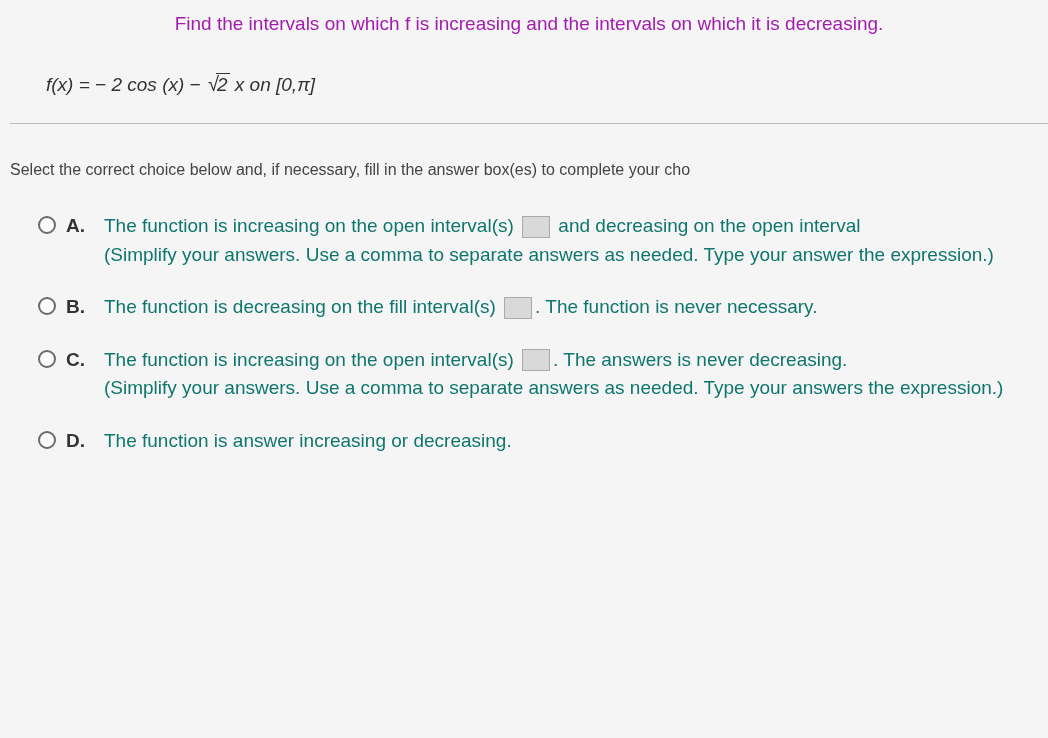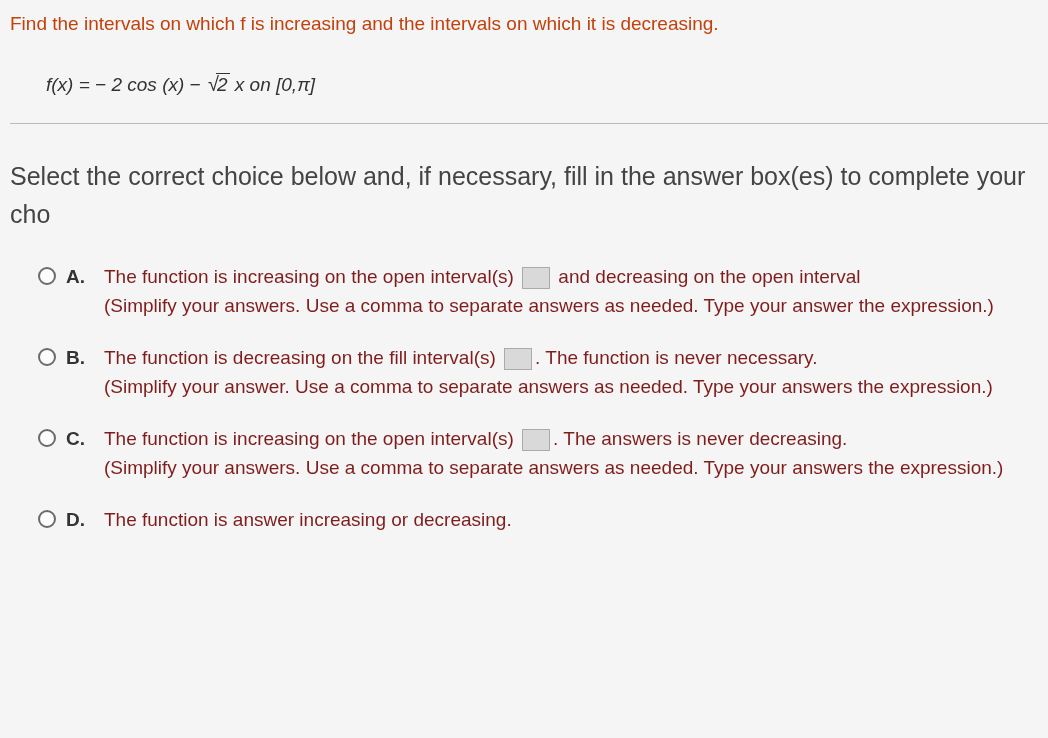--- a/index.html
+++ b/index.html
@@ -9,22 +9,23 @@
     width: 1048px;
     height: 738px;
     overflow: hidden;
     color: #3a3a3a;
     font-size: 18px;
     line-height: 1.5;
     padding: 10px 0 0 10px;
   }
   .question-top {
     padding: 0 0 20px 0;
-    color: #c2410c;
+    color: #a21caf;
     font-size: 19px;
+    text-align: center;
   }
   .formula {
     padding: 10px 0 24px 36px;
     font-size: 19px;
     color: #333;
     font-style: italic;
   }
   .sqrt-wrapper {
     display: inline-block;
     position: relative;
@@ -37,21 +38,21 @@
     border-top: 1.4px solid #333;
     padding: 0 2px 0 1px;
     margin-left: -3px;
   }
   .hr {
     border: none;
     border-top: 1px solid #bbb;
     margin: 0 0 34px 0;
   }
   .instruction {
-    font-size: 25px;
+    font-size: 16px;
     color: #444;
     margin-bottom: 28px;
   }
   .choices {
     padding-left: 28px;
   }
   .choice-row {
     display: flex;
     align-items: flex-start;
     margin-bottom: 22px;
@@ -71,21 +72,21 @@
     font-weight: bold;
     margin-right: 12px;
     color: #333;
     font-size: 19px;
     min-width: 26px;
     padding-top: 2px;
   }
   .choice-text {
     flex: 1 1 auto;
     font-size: 19px;
-    color: #7f1d1d;
+    color: #0f766e;
     padding-top: 2px;
   }
   .answer-box {
     display: inline-block;
     width: 28px;
     height: 22px;
     background: #d9d9d9;
     border: 1px solid #aaa;
     vertical-align: middle;
     margin: 0 3px;
@@ -113,21 +114,20 @@
       <span>The function is increasing on the open interval(s) </span><span class="answer-box"></span><span> and decreasing on the open interval</span>
       <div>(Simplify your answers. Use a comma to separate answers as needed. Type your answer the expression.)</div>
     </div>
   </div>
 
   <div class="choice-row">
     <div class="radio"></div>
     <div class="choice-label">B.</div>
     <div class="choice-text">
       <span>The function is decreasing on the fill interval(s) </span><span class="answer-box"></span><span>. The function is never necessary.</span>
-      <div>(Simplify your answer. Use a comma to separate answers as needed. Type your answers the expression.)</div>
     </div>
   </div>
 
   <div class="choice-row">
     <div class="radio"></div>
     <div class="choice-label">C.</div>
     <div class="choice-text">
       <span>The function is increasing on the open interval(s) </span><span class="answer-box"></span><span>. The answers is never decreasing.</span>
       <div>(Simplify your answers. Use a comma to separate answers as needed. Type your answers the expression.)</div>
     </div>

